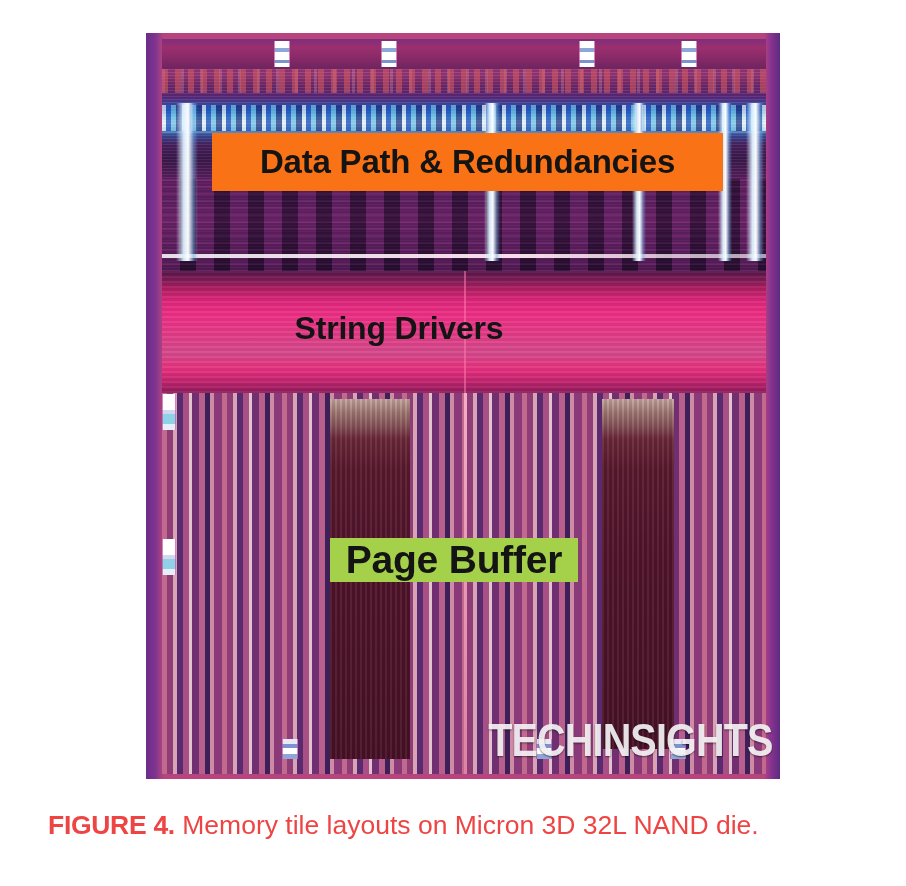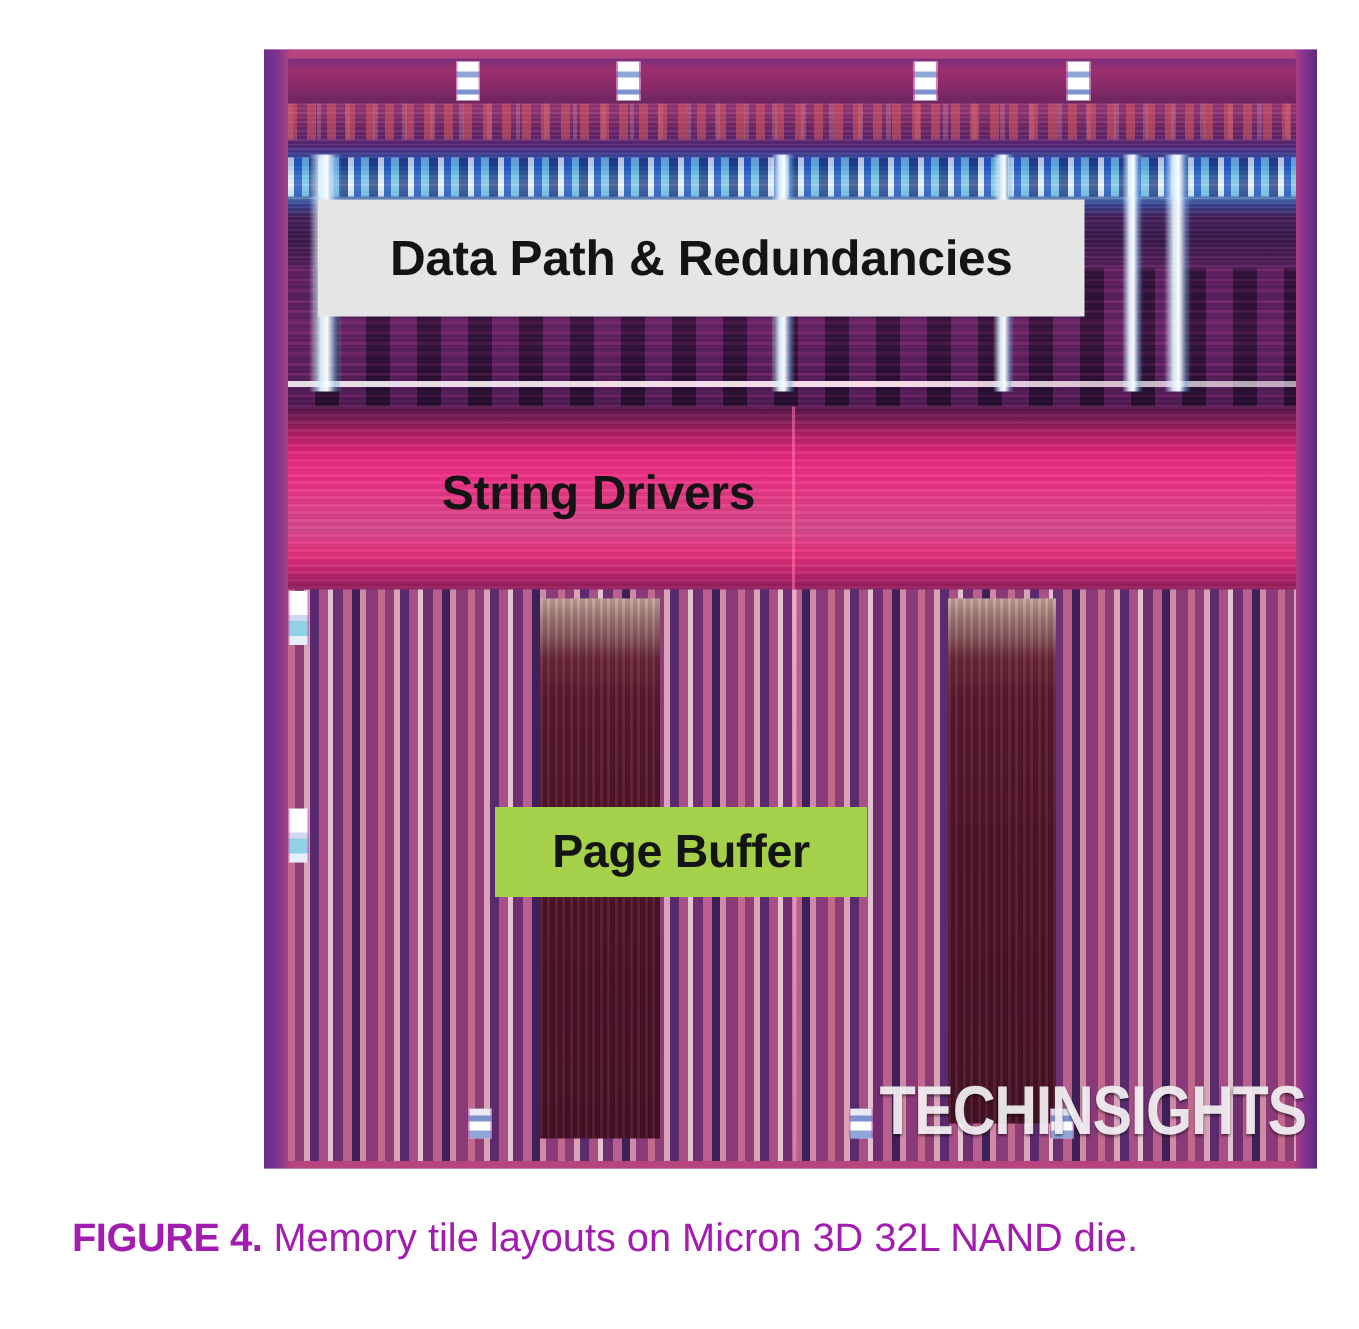--- a/index.html
+++ b/index.html
@@ -13,25 +13,24 @@
     position: relative;
     font-family: "Liberation Sans", sans-serif;
     overflow: hidden;
   }
 
   
   #figure-image {
     position: absolute;
     left: 146px;
     top: 33px;
-    width: 702px;
+    width: 634px;
     height: 746px;
     overflow: hidden;
     background: #7b2d86;
-    margin-left: 30px;
   }
 
   
   .die-frame {
     position: absolute;
     inset: 0;
     background:
       linear-gradient(90deg,
         #6b2c8a 0px, #7e3390 9px, #9c3f86 14px, #b8447d 18px,
         #b8447d calc(100% - 16px), #8c3590 calc(100% - 10px), #5d2a80 100%);
@@ -233,39 +232,39 @@
     justify-content: center;
     color: #141414;
     font-weight: bold;
     letter-spacing: -0.2px;
     white-space: nowrap;
   }
   #label-datapath {
     left: 212px;
     top: 133px;
     width: 511px;
-    height: 78px;
-    background: #e5e5e5;
+    height: 58px;
+    background: #f97316;
     font-size: 33px;
   }
   #label-stringdrivers {
     left: 146px;
     top: 305px;
     width: 506px;
     height: 46px;
     background: transparent;
     font-size: 32px;
   }
   #label-pagebuffer {
     left: 330px;
     top: 538px;
     width: 248px;
-    height: 60px;
+    height: 44px;
     background: #a4d04a;
-    font-size: 31px;
+    font-size: 39px;
   }
 
   
   #watermark {
     position: absolute;
     right: 8px;
     bottom: 12px;
     color: #f2f0f2;
     font-family: "Liberation Sans Narrow", "Liberation Sans", sans-serif;
     font-weight: bold;
@@ -276,21 +275,21 @@
     text-shadow: 0 1px 2px rgba(0,0,0,0.55);
     opacity: 0.93;
   }
 
   
   #figure-caption {
     position: absolute;
     left: 48px;
     top: 808px;
     width: 820px;
-    color: #a21caf;
+    color: #ef4444;
     font-size: 26.5px;
     line-height: 34px;
     white-space: nowrap;
   }
   #figure-caption .cap-label {
     font-weight: bold;
     letter-spacing: -0.3px;
   }
 </style>
 </head>

